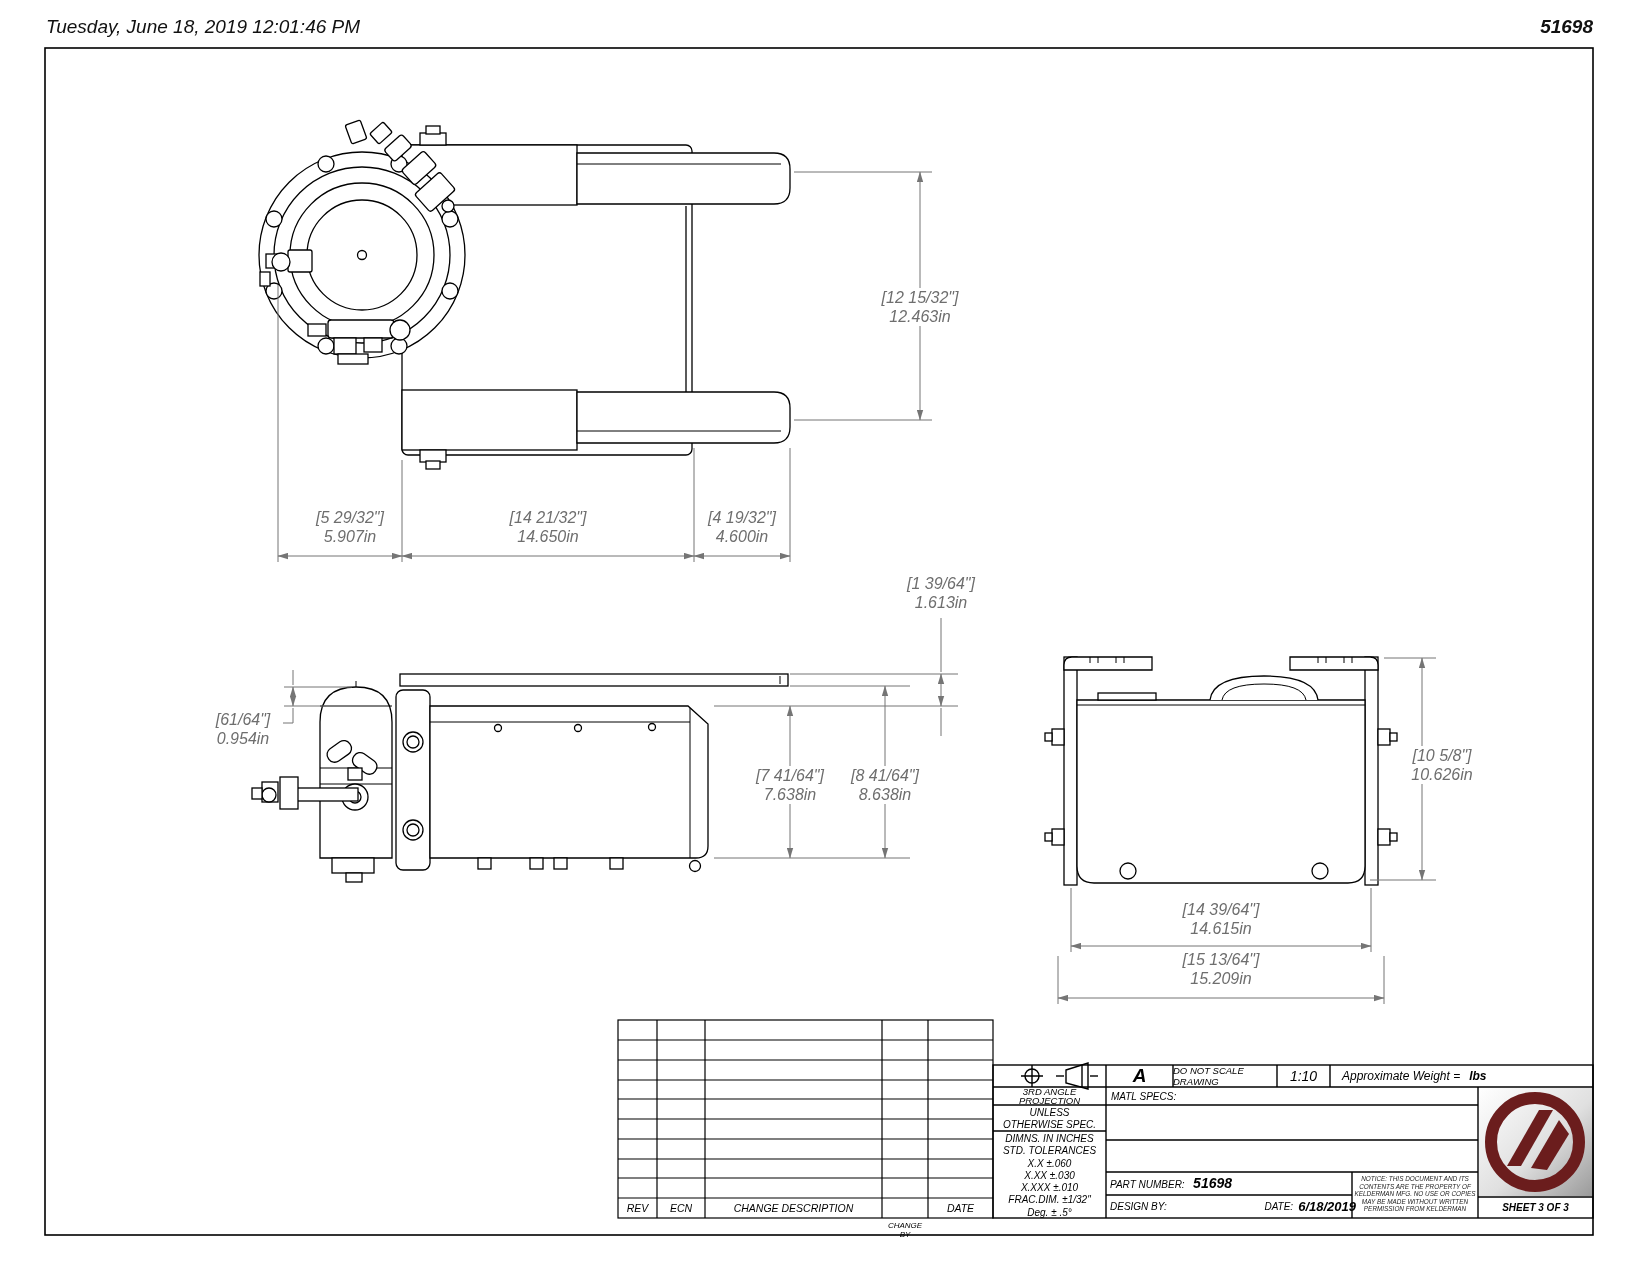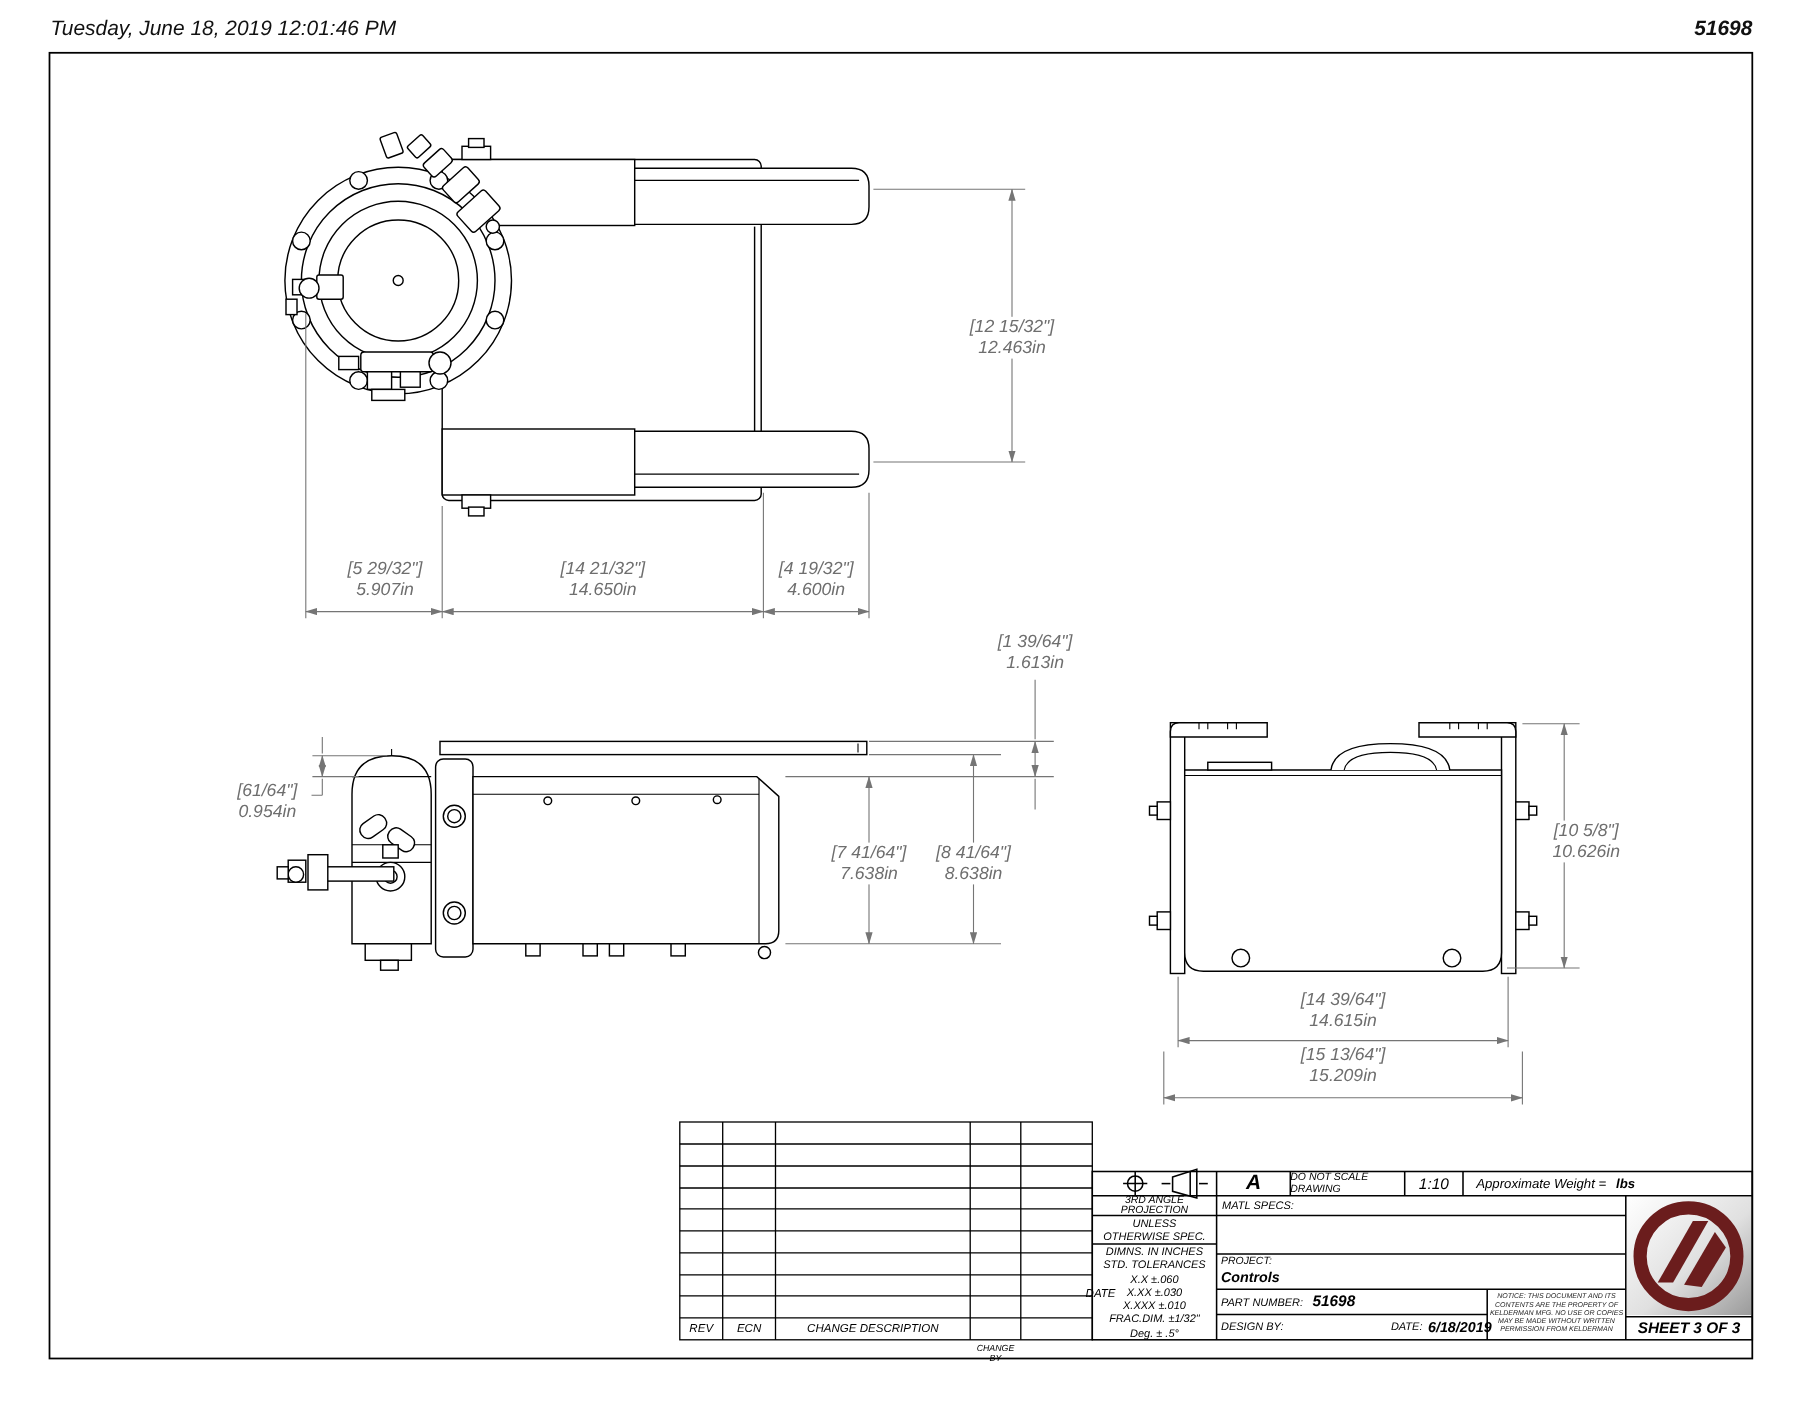--- a/index.html
+++ b/index.html
@@ -29,21 +29,21 @@
   .desccell .lbl{vertical-align:top;}
   .projcell{padding:1px 0 0 4px;}
   .projcell .lbl{display:block;}
   .partcell{padding:2px 0 0 4px;}
   .partcell .pn{font-size:14px;font-weight:bold;margin-left:4px;}
   .partcell .lbl{font-size:10px;}
   .designcell{display:flex;align-items:center;justify-content:space-between;padding:0 6px 0 4px;}
   .designcell .lbl{font-size:10px;}
   .designcell .dateval{font-size:13px;font-weight:bold;margin-left:5px;}
   .notice{font-size:6.4px;line-height:7.6px;text-align:center;padding-top:3px;color:#222;}
-  .sheet{font-size:14px;font-weight:bold;text-align:center;line-height:21px;}
+  .sheet{font-size:10px;font-weight:bold;text-align:center;line-height:21px;}
   .revh{font-size:10.5px;text-align:center;line-height:20px;}
   .revh2{font-size:8px;line-height:8.5px;white-space:pre-line;text-align:center;padding-top:2px;}
   .logo{overflow:hidden;}
 </style>
 </head>
 <body>
 
 <div id="page">
 
   <div class="abs hdr" style="left:46px;top:16px;">Tuesday, June 18, 2019 12:01:46 PM</div>
@@ -289,21 +289,21 @@
   <div class="dim" style="left:1160px;top:950px;width:122px;">
     <span>[15 13/64"]</span>
     <span>15.209in</span>
   </div>
 
   <div class="tbx revh" style="left:618px;top:1198px;width:39px;">REV</div>
   <div class="tbx revh" style="left:657px;top:1198px;width:48px;">ECN</div>
   <div class="tbx revh" style="left:705px;top:1198px;width:177px;">CHANGE DESCRIPTION</div>
   <div class="tbx revh2" style="left:882px;top:1198px;width:46px;margin-top:22px;">CHANGE
 BY</div>
-  <div class="tbx revh" style="left:928px;top:1166px;width:65px;padding-left:40px;">DATE</div>
+  <div class="tbx revh" style="left:928px;top:1198px;width:65px;">DATE</div>
 
   <div class="tbx sz-a vmid" style="left:1106px;top:1065px;width:67px;height:22px;">A</div>
   <div class="tbx dnsd vmid" style="left:1173px;top:1065px;width:104px;height:22px;">DO NOT SCALE DRAWING</div>
   <div class="tbx scale vmid" style="left:1277px;top:1065px;width:53px;height:22px;">1:10</div>
   <div class="tbx wt vmid-l" style="left:1330px;top:1065px;width:263px;height:22px;">
     <span>Approximate Weight =</span>
     <span class="unit">lbs</span>
   </div>
   <div class="tbx proj3 vmid" style="left:993px;top:1087px;width:113px;height:18px;display:flex;align-items:center;justify-content:center;">3RD ANGLE
 PROJECTION</div>
@@ -313,24 +313,20 @@
     <div>OTHERWISE SPEC.</div>
   </div>
   <div class="tbx tols" style="left:993px;top:1133px;width:113px;">
     <div>DIMNS. IN INCHES</div>
     <div>STD. TOLERANCES</div>
     <div>X.X ±.060</div>
     <div>X.XX ±.030</div>
     <div>X.XXX ±.010</div>
     <div>FRAC.DIM. ±1/32"</div>
     <div>Deg. ± .5°</div>
-  </div>
-  <div class="tbx projcell" style="left:1106px;top:1140px;width:370px;height:30px;">
-    <span class="lbl">PROJECT:</span>
-    <span class="boldval">Controls</span>
   </div>
   <div class="tbx partcell" style="left:1106px;top:1172px;width:246px;height:21px;">
     <span class="lbl">PART NUMBER:</span>
     <span class="pn">51698</span>
   </div>
   <div class="tbx designcell" style="left:1106px;top:1195px;width:246px;height:23px;">
     <span class="lbl">DESIGN BY:</span>
     <span class="vmid-l">
       <span class="lbl">DATE:</span>
       <span class="dateval">6/18/2019</span>

